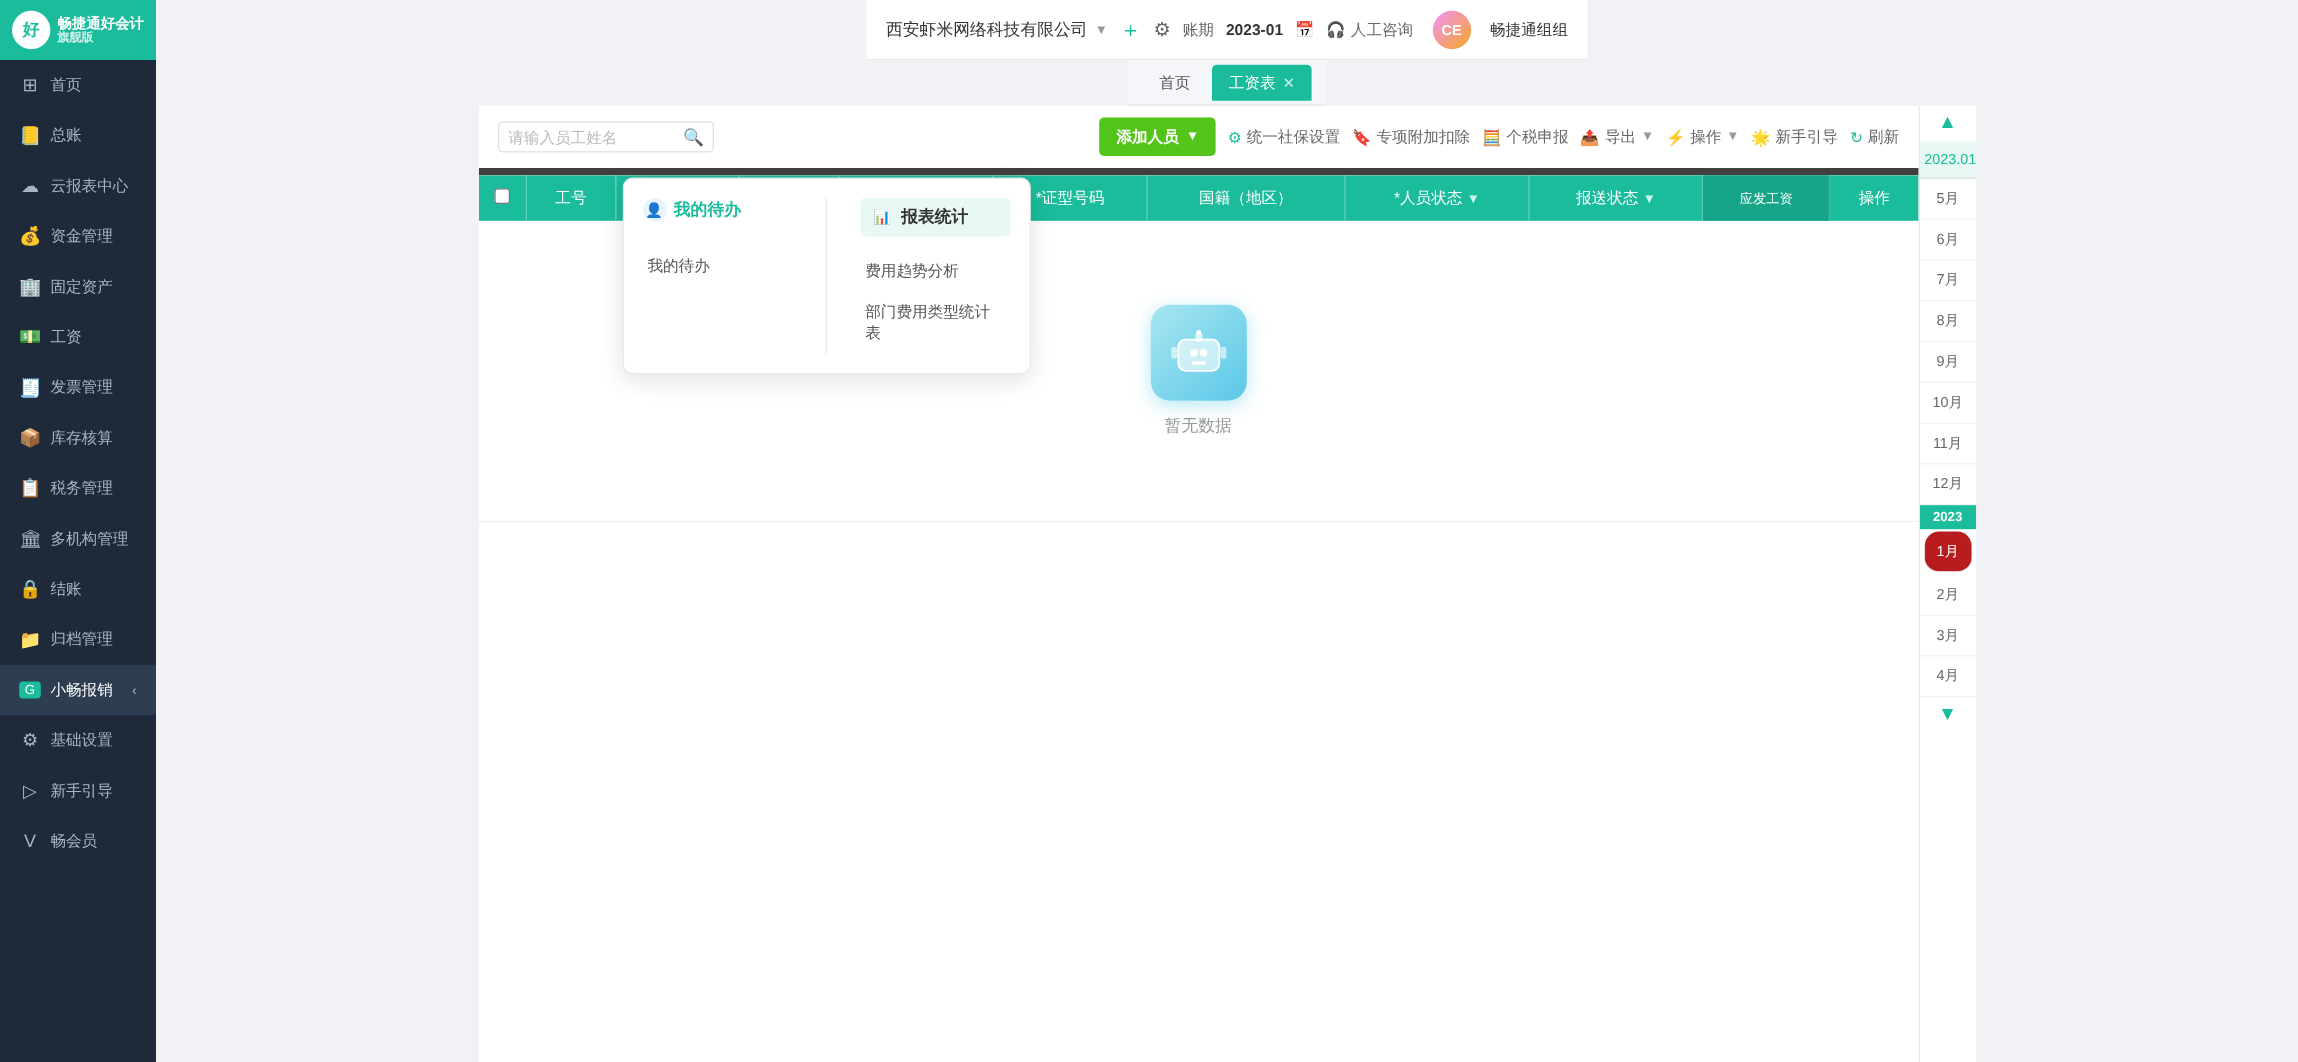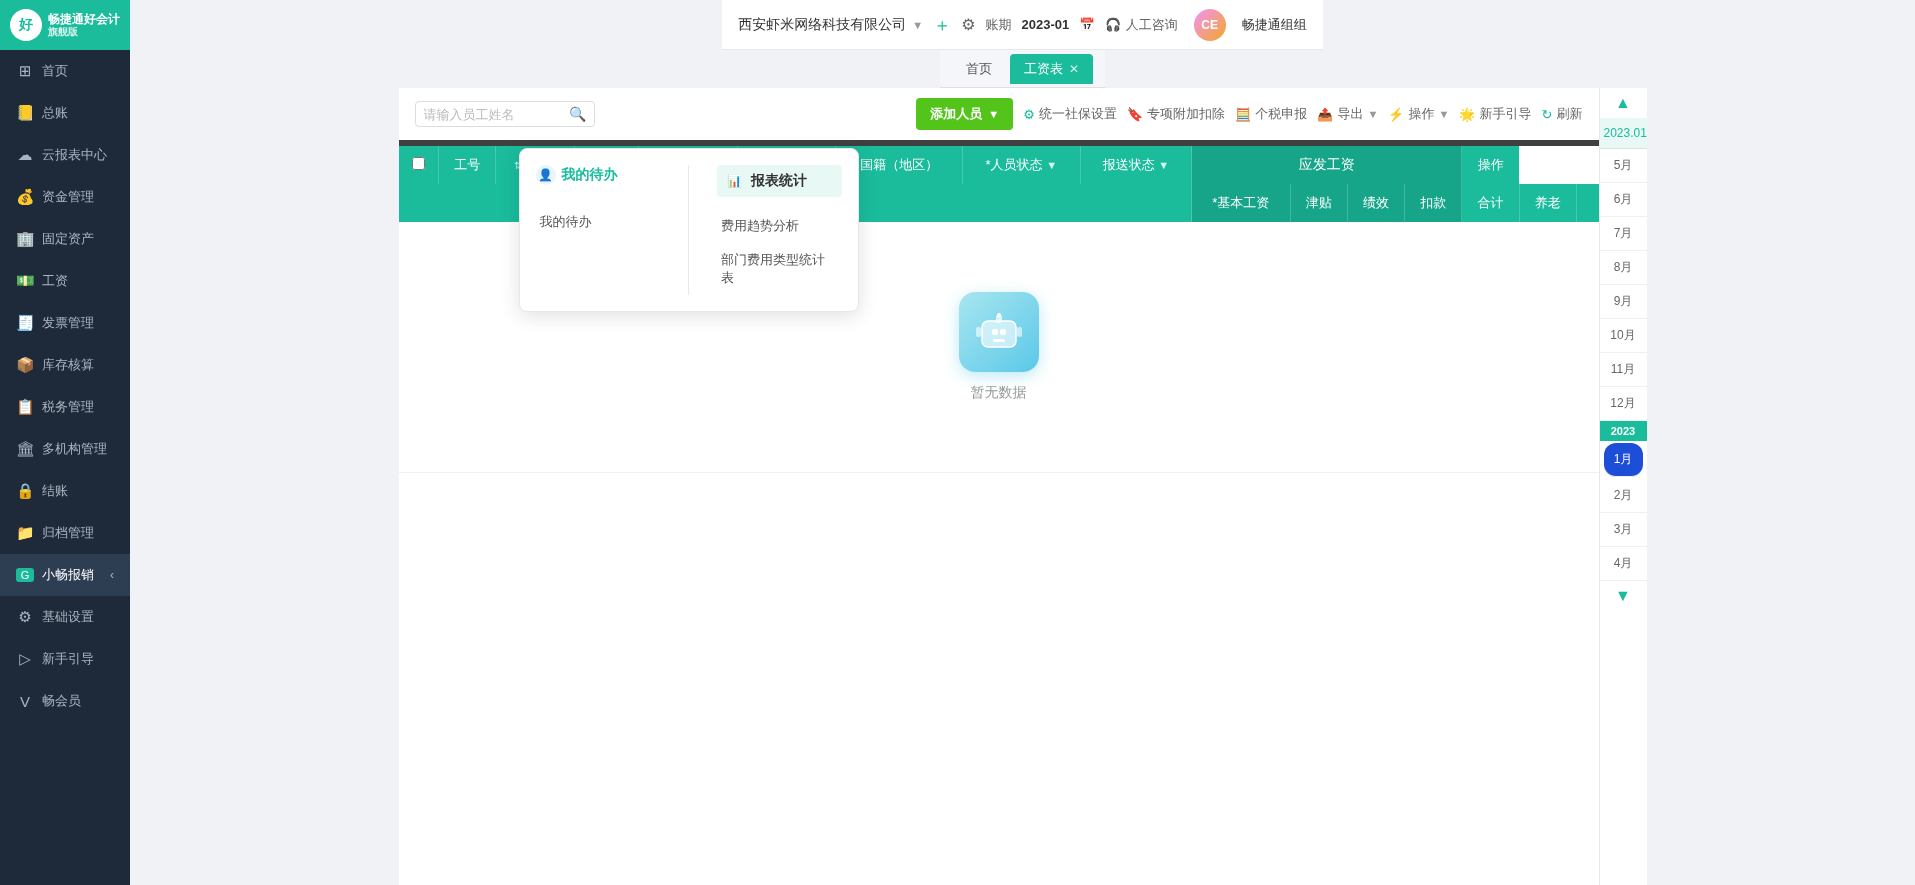--- a/index.html
+++ b/index.html
@@ -218,21 +218,21 @@
       padding: 10px 8px;
       text-align: center;
       font-weight: normal;
       font-size: 13px;
       border-right: 1px solid rgba(255,255,255,0.2);
       white-space: nowrap;
     }
     thead th:last-child { border-right: none; }
     .th-group {
       background: #17a589;
-      font-size: 14px;
+      font-size: 11px;
       padding: 6px 8px;
       margin-top: 33px;
     }
     .checkbox-th { width: 40px; }
     tbody tr:nth-child(even) { background: #f9f9f9; }
     tbody td {
       padding: 10px 8px;
       text-align: center;
       border-bottom: 1px solid #f0f0f0;
       font-size: 13px;
@@ -285,21 +285,21 @@
     }
     .timeline-item {
       text-align: center;
       padding: 8px 4px;
       font-size: 12px;
       color: #666;
       cursor: pointer;
       border-bottom: 1px solid #f0f0f0;
     }
     .timeline-item.active {
-      background: #1d4ed8;
+      background: #b91c1c;
       color: white;
       border-radius: 12px;
       margin: 2px 4px;
     }
     .timeline-year {
       background: #1abc9c;
       color: white;
       text-align: center;
       padding: 4px;
       font-size: 11px;
@@ -544,30 +544,20 @@
               <th>*证型号码</th>
               <th>国籍（地区）</th>
               <th>
                 *人员状态 <span class="filter-icon">▼</span>
               </th>
               <th>
                 报送状态 <span class="filter-icon">▼</span>
               </th>
               <th colspan="4" class="th-group" style="background:#17a589;">应发工资</th>
               <th>操作</th>
-            </tr>
-            <tr style="background:#17a589;">
-              <th colspan="9" style="background:#1abc9c;"></th>
-              <th>*基本工资</th>
-              <th>津贴</th>
-              <th>绩效</th>
-              <th>扣款</th>
-              <th style="background:#1abc9c;">合计</th>
-              <th style="background:#1abc9c;">养老</th>
-              <th style="background:#1abc9c;"></th>
             </tr>
           </thead>
           <tbody>
             <tr>
               <td colspan="16">
                 <div class="empty-state">
                   <div class="empty-robot">
                     <svg width="50" height="50" viewBox="0 0 50 50" fill="none">
                       <rect x="8" y="14" width="34" height="26" rx="6" fill="rgba(255,255,255,0.6)" stroke="white" stroke-width="1.5"></rect>
                       <rect x="18" y="22" width="6" height="6" rx="2" fill="white"></rect>

